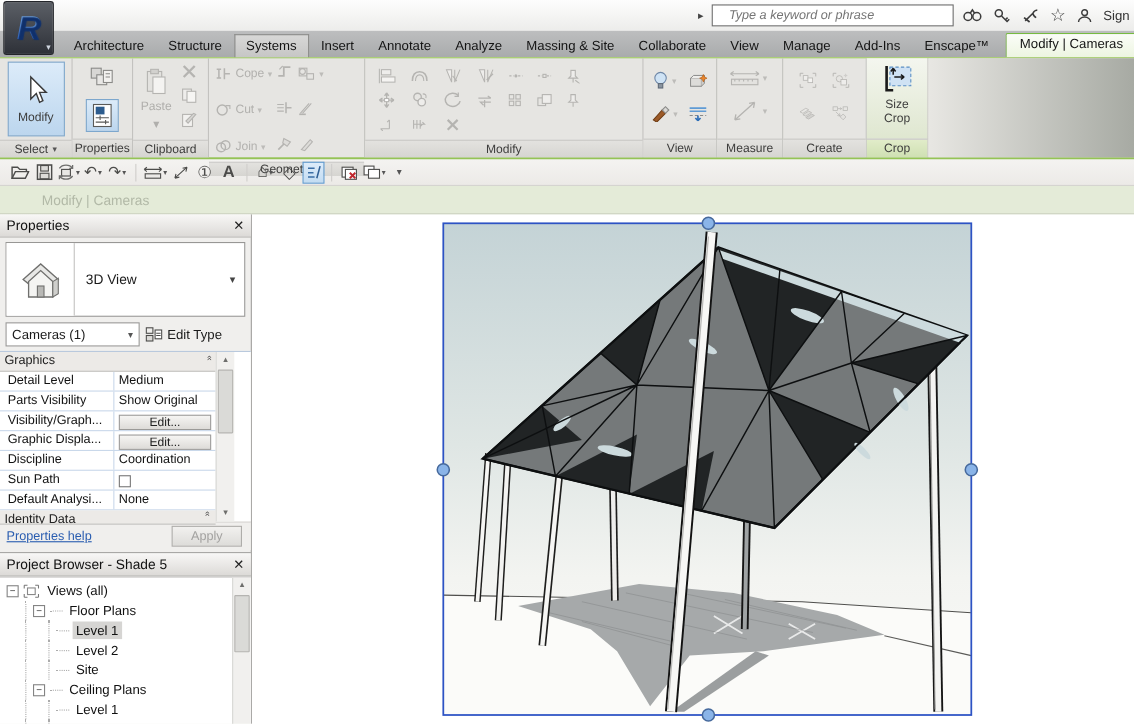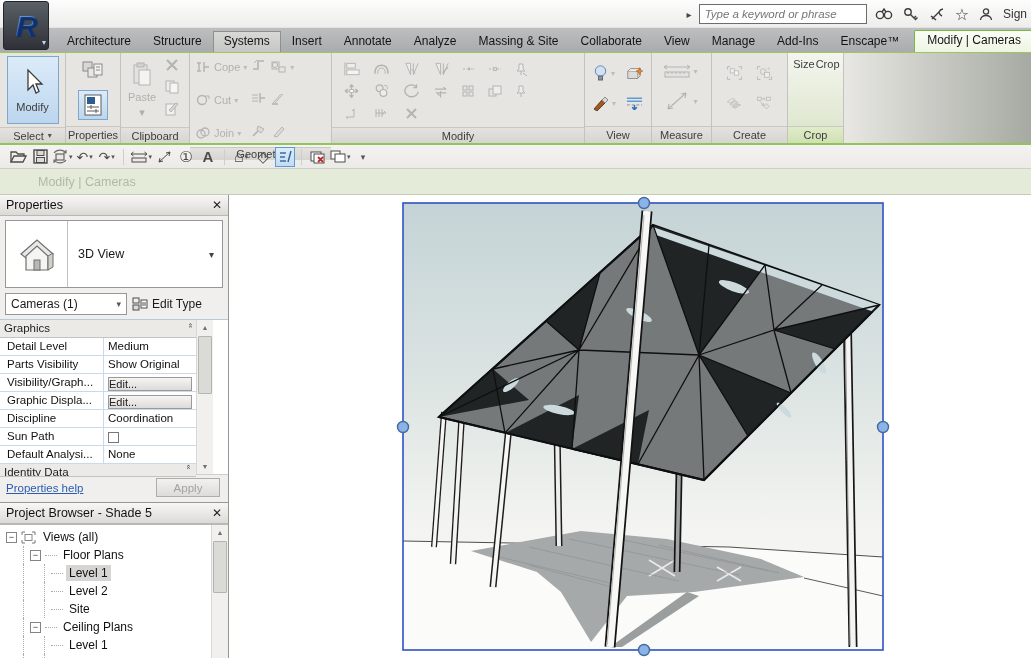--- a/index.html
+++ b/index.html
@@ -12,22 +12,22 @@
   .applogo { position:absolute; left:3px; top:1px; width:46px; height:49px; z-index:30;
     background:linear-gradient(#5b5f66,#2e3138); border:1px solid #23252a; border-radius:3px;
     display:flex; align-items:center; justify-content:center; }
   .applogo .rglyph { font-size:30px; font-weight:bold; color:#d9e4f2; font-style:italic;
     text-shadow:1px 1px 1px #10306b; background:linear-gradient(#7fb2e8,#1d4fae);
     -webkit-background-clip:text; background-clip:text; -webkit-text-fill-color:transparent; }
   .applogo .lcar { position:absolute; right:2px; bottom:2px; font-size:8px; color:#cfd6df; }
   .titletext { display:flex; gap:26px; font-size:12.5px; color:#111; }
   .searchwrap { position:absolute; right:4px; top:4px; display:flex; align-items:center; gap:7px; }
   .flyout { font-size:10px; color:#444; }
-  .searchbox { width:168px; height:20px; border:1px solid #6d6d6d; background:#fff;
-    font-style:italic; color:#7a7a7a; font-size:11.5px; padding:0 5px;
+  .searchbox { width:220px; height:20px; border:1px solid #6d6d6d; background:#fff;
+    font-style:italic; color:#7a7a7a; font-size:11.5px; padding:0 15px;
     font-family:"Liberation Sans",sans-serif; }
   .tbicon { width:20px; height:18px; display:flex; align-items:center; justify-content:center; color:#3c3c3c; }
   .tbicon svg { display:block; }
   .star-ic { font-size:16px; color:#3c3c3c; }
   .signin { font-size:12px; color:#333; white-space:nowrap; }
 
   
   .tabrow { height:24px; background:linear-gradient(#bdbebf,#a9abac); display:flex;
     align-items:flex-end; padding-left:56px; }
   .tab { padding:3px 11px 4px; font-size:12px; color:#141414; white-space:nowrap; }
@@ -56,21 +56,21 @@
   .gmrow { display:flex; align-items:center; gap:3px; font-size:11px; color:#b2b1ae; }
   .gmrow .dd { font-size:8px; color:#bdbcb9; }
   .ph16 { width:17px; height:17px; display:flex; align-items:center; justify-content:center; }
   .mod-grid { display:grid; grid-template-columns:repeat(4,30px) repeat(3,26px); grid-template-rows:repeat(3,22px);
     align-items:center; justify-items:center; margin-top:2px; }
   .view-grid,.create-grid { display:grid; grid-template-columns:repeat(2,30px); grid-template-rows:repeat(2,30px);
     align-items:center; justify-items:center; margin-top:2px; }
   .meas-grid { display:grid; grid-template-columns:34px 10px; grid-template-rows:repeat(2,30px); align-items:center; }
   .crop-panel .rbody { background:linear-gradient(#f4f6ef,#dfe7d0); }
   .crop-panel .rlabel { background:linear-gradient(#e1ecc9,#cfe0b3); }
-  .cropbtn { width:48px; height:66px; display:flex; align-items:flex-start; gap:1px;
+  .cropbtn { width:48px; height:66px; display:flex; flex-direction:column; align-items:center; gap:1px;
     font-size:11px; color:#3d3d3c; padding-top:2px; }
   .rfiller { flex:1; background:linear-gradient(90deg,#e8e7e3,#a7aaa3); border-right:none; }
 
   
   .qat { height:24px; background:linear-gradient(#f4f3f1,#eceae7); border-bottom:1px solid #cfcecb;
     display:flex; align-items:center; gap:2px; padding-left:8px; }
   .qi { min-width:20px; height:20px; display:flex; align-items:center; justify-content:center;
     color:#4c4c4a; font-size:14px; }
   .qi .dd { font-size:7px; color:#555; margin-left:1px; }
   .qi.hl { border:1px solid #5e9bd3; background:linear-gradient(#ddecfa,#c3dcf2); }
@@ -105,21 +105,21 @@
   .grid { background:#fff; border-top:1px solid #b9c9dd; margin:0; position:relative; height:155px; display:flex; }
   .gridrows { width:196px; }
   .grow { display:flex; height:18px; border-bottom:1px solid #c9d8ea; font-size:11.5px; }
   .grow .gl { width:104px; padding:2px 0 0 7px; border-right:1px solid #c9d8ea; color:#111;
     white-space:nowrap; overflow:hidden; }
   .grow .gv { flex:1; padding:2px 0 0 4px; color:#111; white-space:nowrap; overflow:hidden; }
   .grow.section { background:#eceae7; border-bottom:1px solid #c4c3c0; }
   .grow.section .sl { flex:1; padding:2px 0 0 4px; font-size:11.5px; color:#222; }
   .grow.section .chev { padding:3px 6px 0 0; font-size:9px; color:#444; transform:scaleY(.8); }
   .editbtn { width:84px; height:14px; margin-top:1px; background:linear-gradient(#f6f5f3,#dddbd8);
-    border:1px solid #9b9a98; font-size:11px; color:#222; text-align:left; line-height:13px; }
+    border:1px solid #9b9a98; font-size:11px; color:#222; text-align:center; line-height:13px; }
   .cb { width:11px; height:11px; border:1px solid #777; background:#fff; display:inline-block; margin-top:2px; }
   .vscroll { width:17px; background:#f1f0ee; border-left:1px solid #d8d7d4; position:relative; }
   .vscroll .sa { position:absolute; left:0; width:16px; height:15px; text-align:center;
     font-size:7px; color:#6e6e6c; line-height:15px; }
   .vscroll .sa.up { top:0; } .vscroll .sa.dn { bottom:0; }
   .vscroll .thumb { position:absolute; left:1px; width:14px; background:#dadad7;
     border:1px solid #b5b4b1; border-radius:1px; }
 
   .helprow { height:26px; border-top:1px solid #cfcecb; display:flex; align-items:center;
     padding:0 8px 0 6px; background:#f0efed; }

